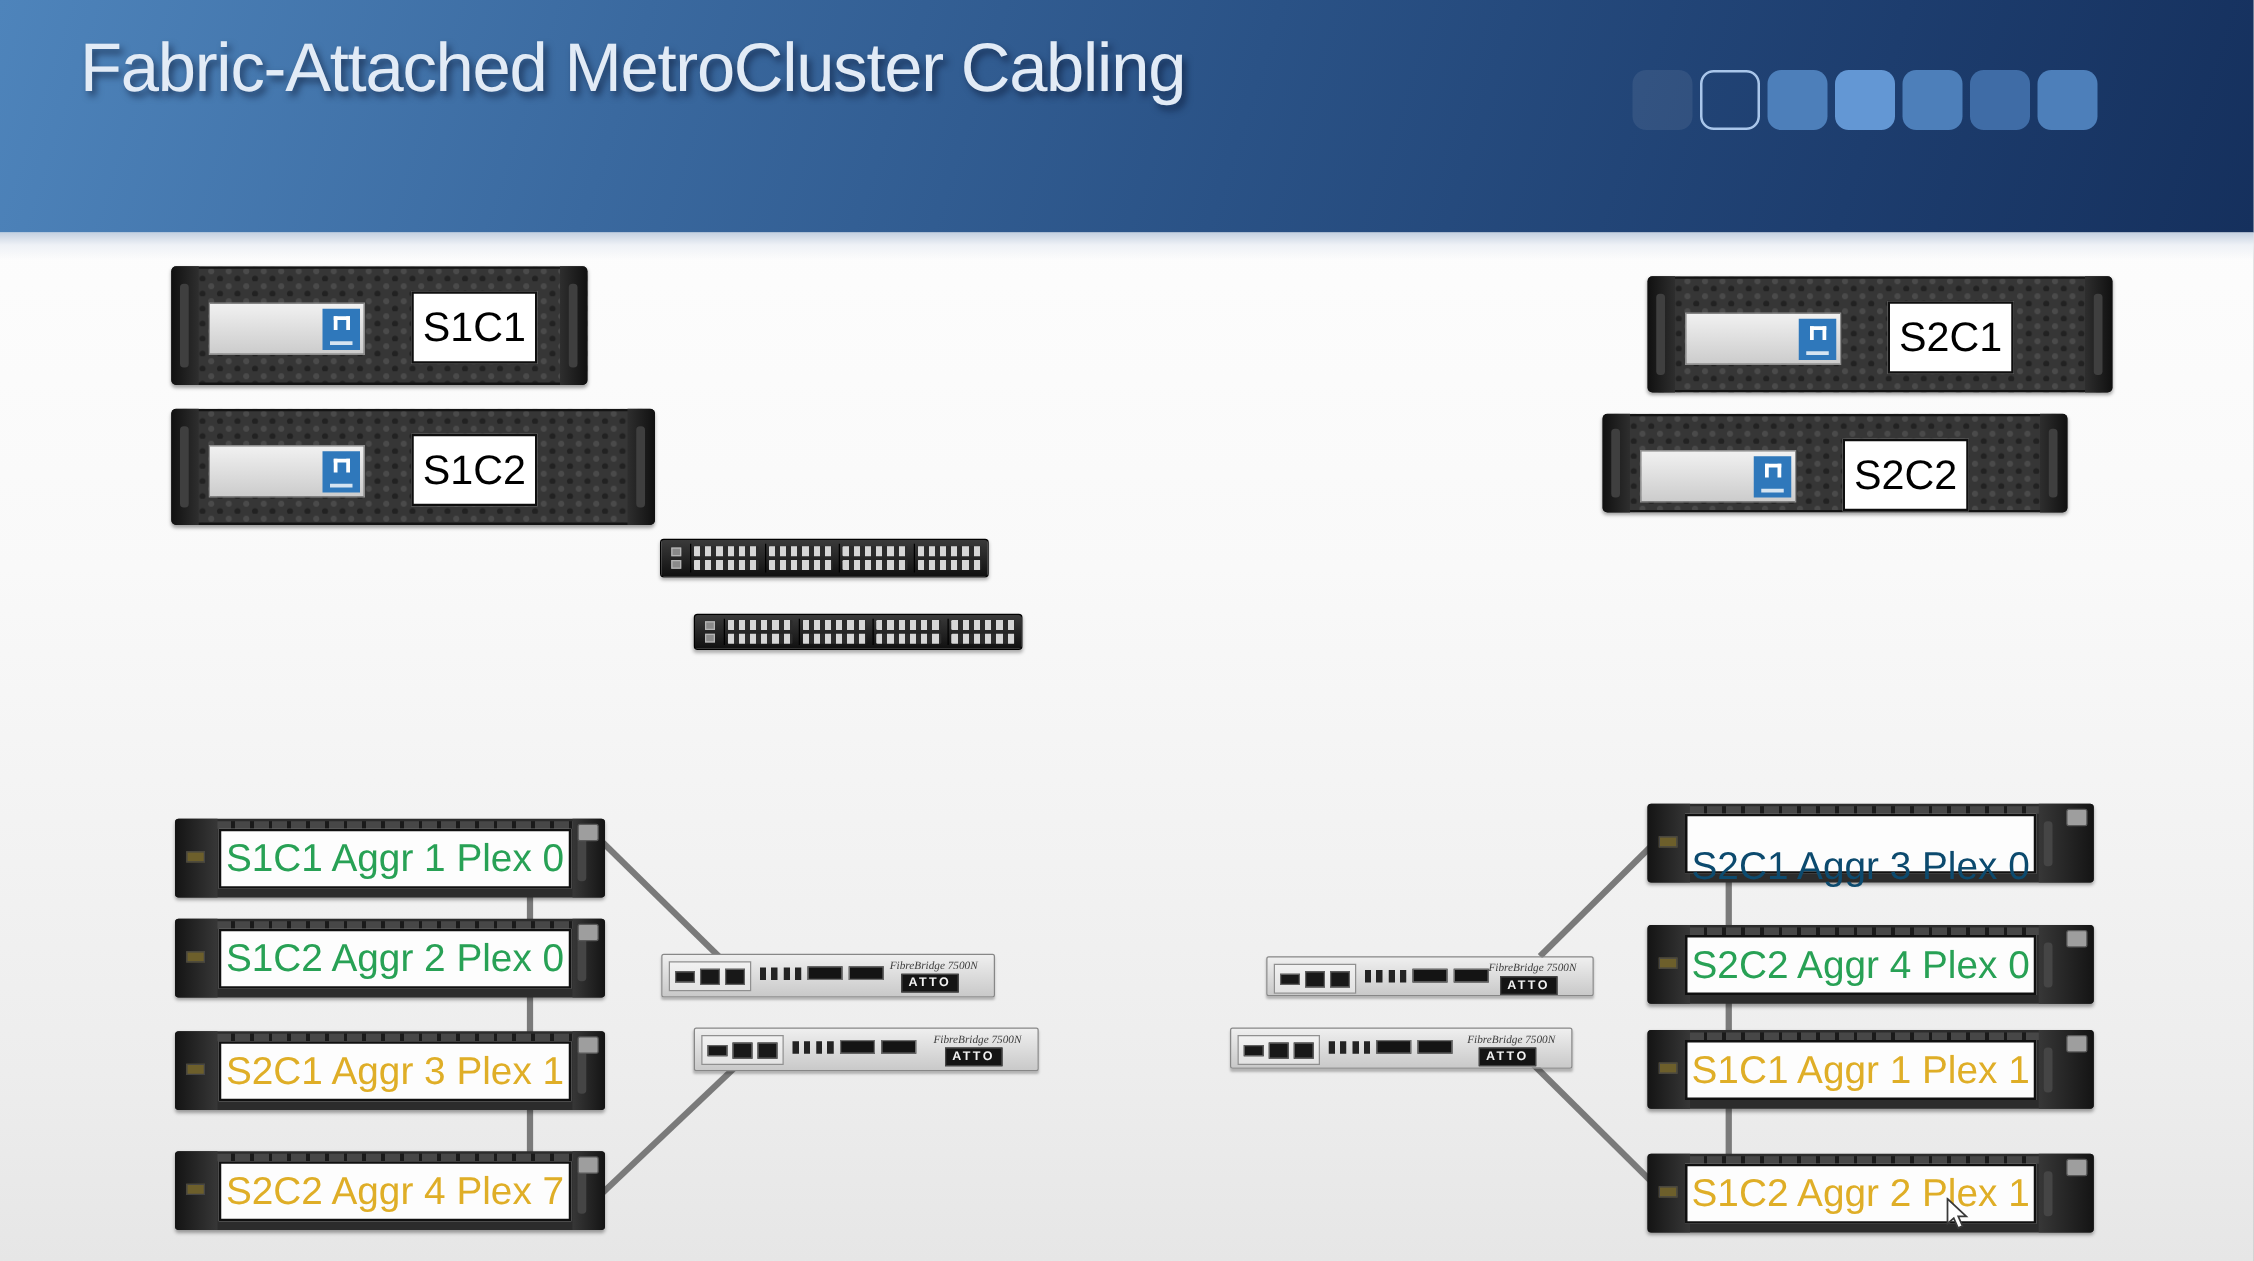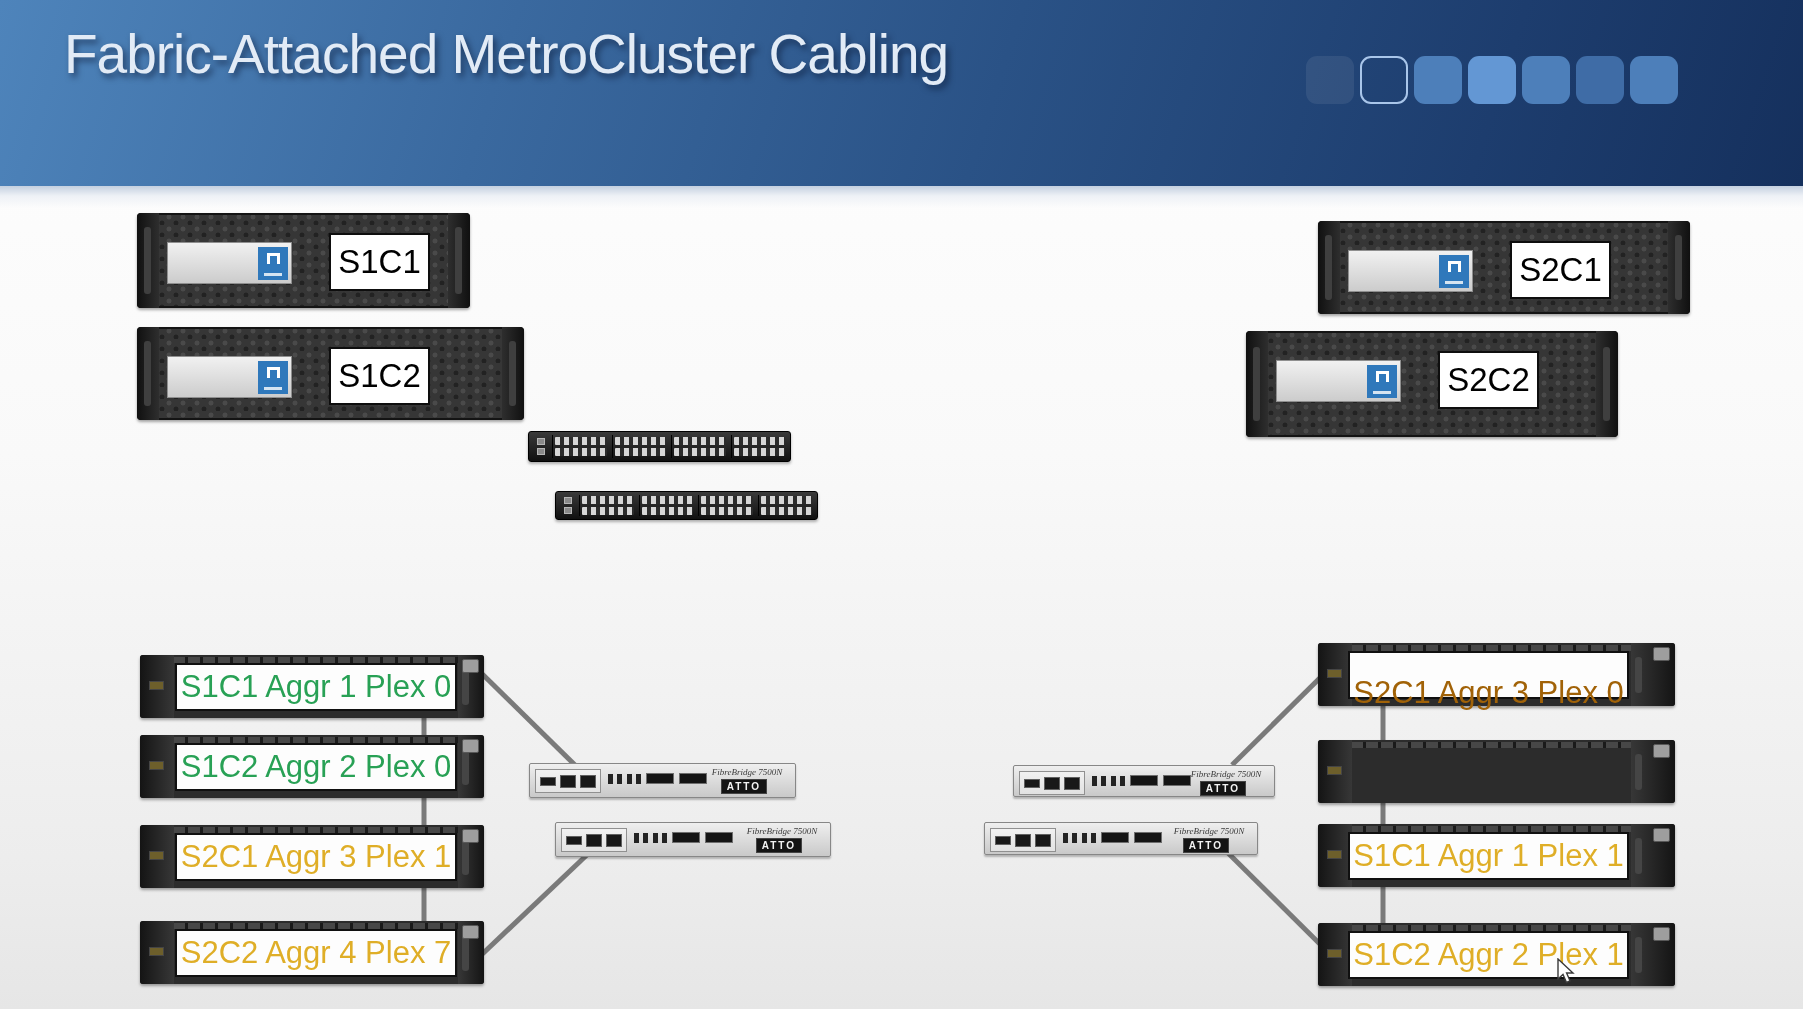--- a/index.html
+++ b/index.html
@@ -171,21 +171,21 @@
     <div class="ctl-strip">
       <div class="nlogo">
           <i></i>
         </div>
     </div>
     <div class="ctl-plate">
         <span>S2C1</span>
       </div>
   </div>
 
-  <div class="controller" style="left:1246px;top:331px;width:372px;height:106px">
+  <div class="controller" style="left:1282px;top:331px;width:372px;height:79px">
     <div class="ctl-cap l">
         <span class="grip"></span>
       </div>
     <div class="ctl-cap r">
         <span class="grip"></span>
       </div>
     <div class="ctl-strip">
       <div class="nlogo">
           <i></i>
         </div>
@@ -354,31 +354,34 @@
   </div>
 
   <div class="shelf shelf-right" style="left:1318px;top:643px;width:357px">
     <div class="top"></div>
     <div class="cl">
         <i></i>
       </div>
     <div class="cr"></div>
     <div class="tab"></div>
     <div class="plate">
-        <span style="color: #a16207; margin-top: 36px;">S2C1 Aggr 3 Plex 0</span>
+        <span style="color: #0c4a6e; margin-top: 36px;">S2C1 Aggr 3 Plex 0</span>
       </div>
   </div>
 
   <div class="shelf shelf-right" style="left:1318px;top:740px;width:357px">
     <div class="top"></div>
     <div class="cl">
         <i></i>
       </div>
     <div class="cr"></div>
     <div class="tab"></div>
+    <div class="plate">
+        <span style="color: rgb(40, 161, 85);">S2C2 Aggr 4 Plex 0</span>
+      </div>
   </div>
 
   <div class="shelf shelf-right" style="left:1318px;top:824px;width:357px">
     <div class="top"></div>
     <div class="cl">
         <i></i>
       </div>
     <div class="cr"></div>
     <div class="tab"></div>
     <div class="plate">

